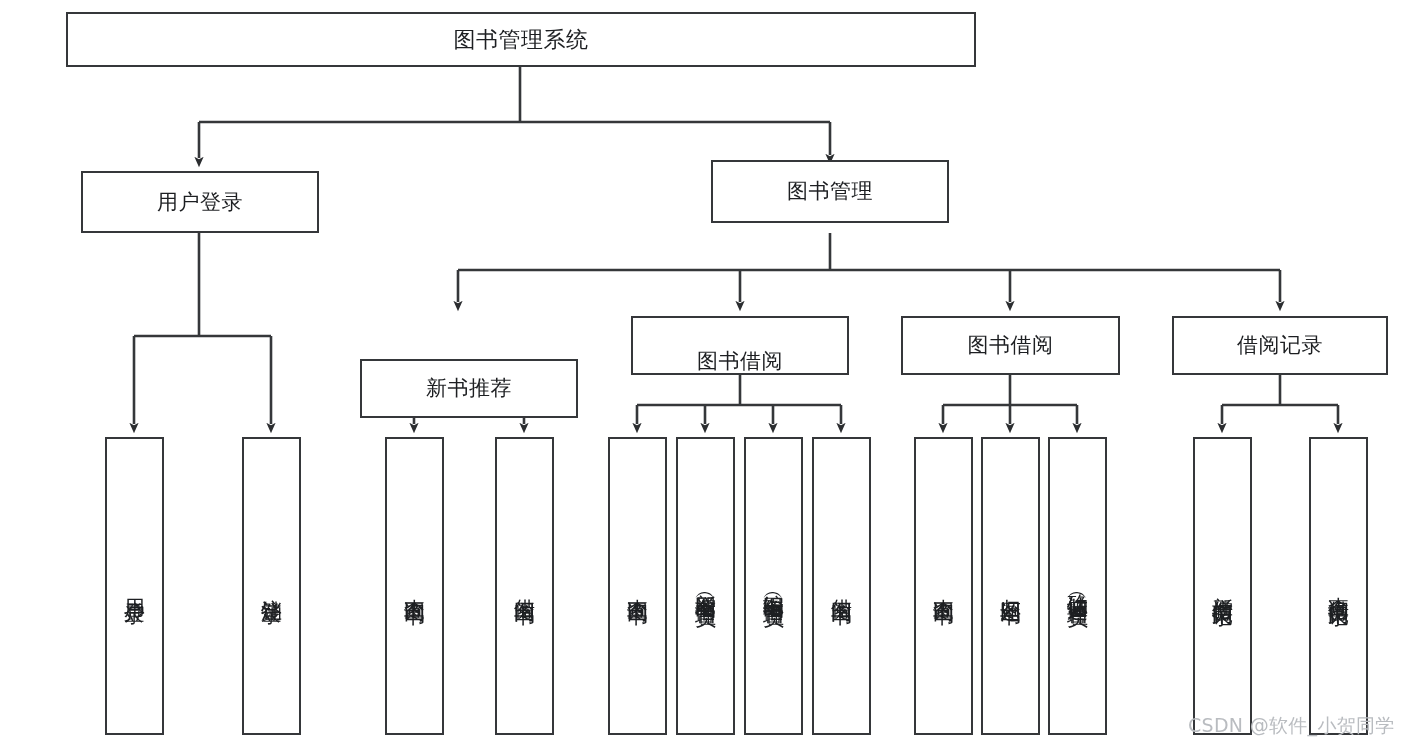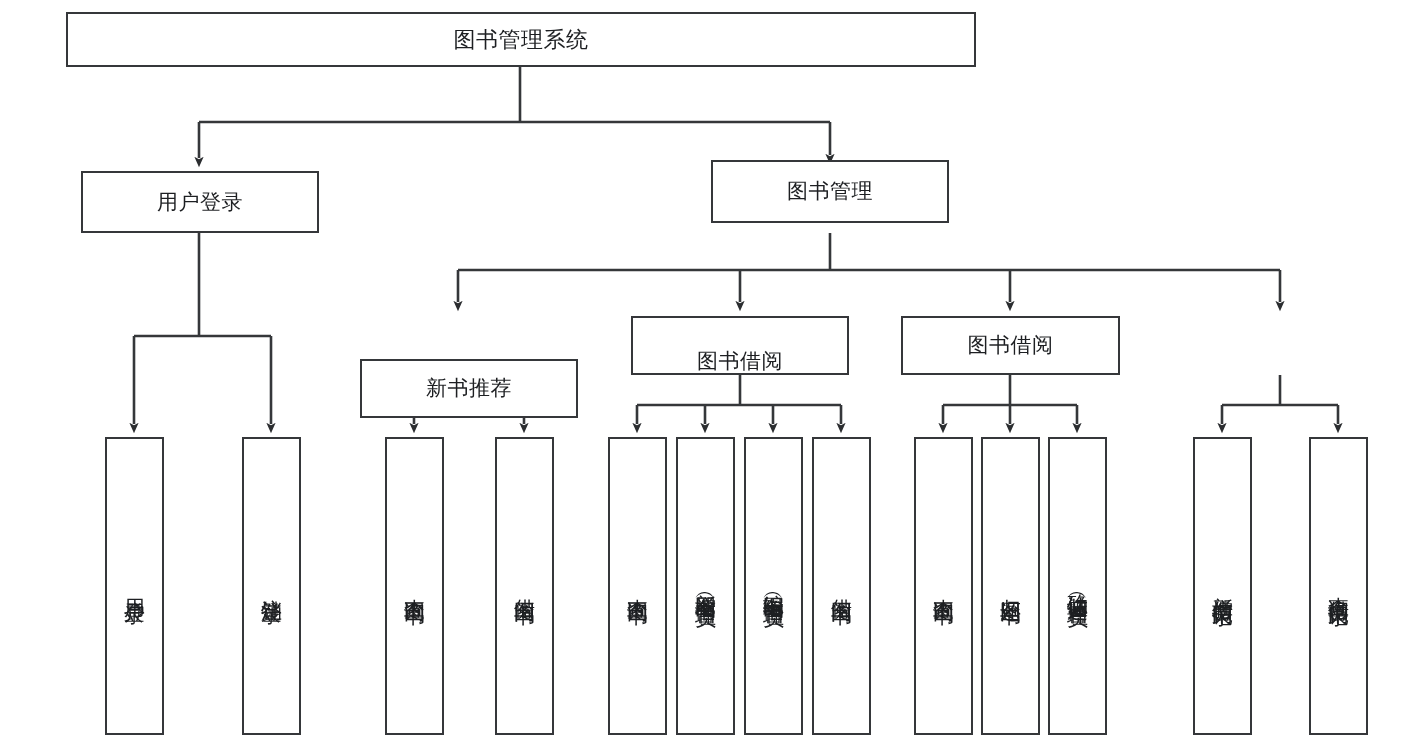--- a/index.html
+++ b/index.html
@@ -132,20 +132,23 @@
 
   <div class="node" style="left:360px; top:316px; width:218px; height:59px;margin-top:43px;">
     <span class="label">新书推荐</span>
   </div>
   <div class="node" style="left:631px; top:316px; width:218px; height:59px;align-items:flex-end;">
     <span class="label">图书借阅</span>
   </div>
   <div class="node" style="left:901px; top:316px; width:219px; height:59px;">
     <span class="label">图书借阅</span>
   </div>
+  <div class="node" style="left:1172px; top:316px; width:216px; height:59px;">
+    <span class="label">借阅记录</span>
+  </div>
 
   <div class="node vertical" style="left:105px; top:437px; width:59px; height:298px;">
     <span class="label">用户登录</span>
   </div>
   <div class="node vertical" style="left:242px; top:437px; width:59px; height:298px;">
     <span class="label">注销登录</span>
   </div>
 
   <div class="node vertical" style="left:385px; top:437px; width:59px; height:298px;">
     <span class="label">查询图书</span>
@@ -177,14 +180,15 @@
     <span class="label">确认归还（管理员）</span>
   </div>
 
   <div class="node vertical" style="left:1193px; top:437px; width:59px; height:298px;">
     <span class="label">新增借阅记录</span>
   </div>
   <div class="node vertical" style="left:1309px; top:437px; width:59px; height:298px;">
     <span class="label">查询借阅记录</span>
   </div>
 
+  <div id="watermark">CSDN @软件_小贺同学</div>
 
 </div>
 
 </body></html>

